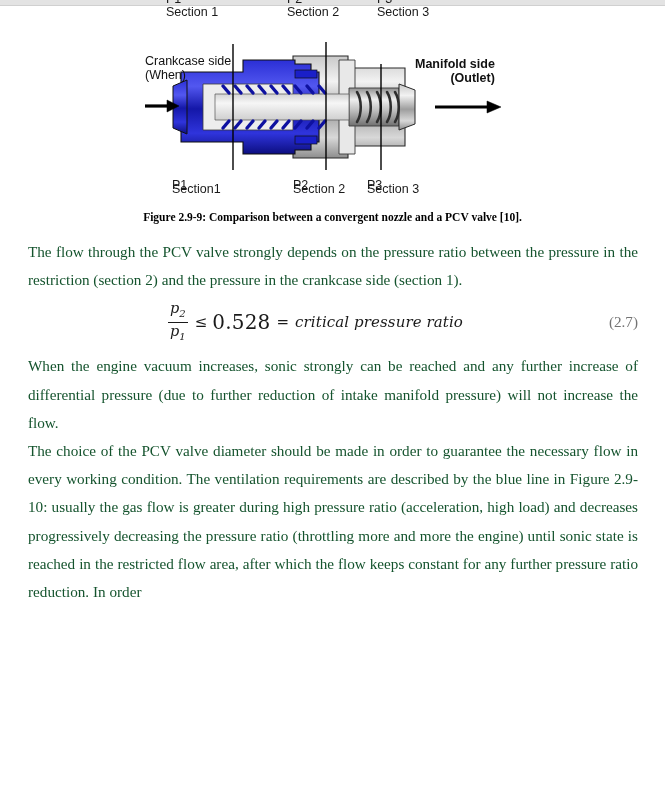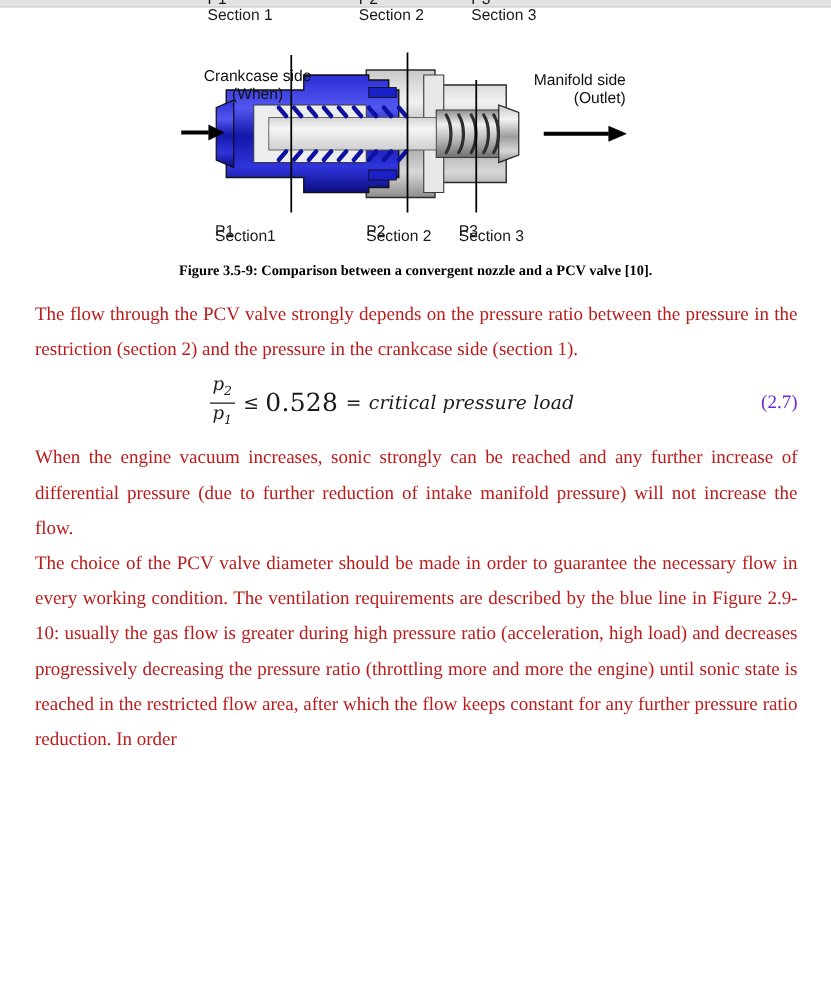--- a/index.html
+++ b/index.html
@@ -72,27 +72,28 @@
   .callout {
     position: absolute;
     font-family: "Liberation Sans", sans-serif;
     font-size: 12.5px;
     line-height: 14px;
     color: #111;
     white-space: nowrap;
   }
   .callout-crankcase {
     top: 12px;
-    left: 20px;
-    text-align: center;
+    left: 2px;
+    text-align: left;
   }
   .callout-manifold {
     top: 15px;
-    left: 284px;
+    left: 272px;
     text-align: right;
+    font-weight: bold;
   }
   .callout-manifold .l2 { display:block; text-align: right; }
 
   
   .bottom-labels {
     position: absolute;
     top: 178px;
     left: 0;
     width: 665px;
     height: 36px;
@@ -130,21 +131,21 @@
     top: 238px;
     left: 28px;
     width: 610px;
   }
   p.para {
     margin: 0 0 0 0;
     text-align: justify;
     text-justify: inter-word;
     font-size: 15.2px;
     line-height: 28.2px;
-    color: #b91c1c;
+    color: #14532d;
     font-family: "Liberation Serif", serif;
   }
 
   
   .equation-row {
     display: flex;
     align-items: center;
     width: 610px;
     height: 48px;
     margin: 4px 0 6px 0;
@@ -188,21 +189,21 @@
   .eq-text {
     font-style: italic;
     font-size: 15px;
     letter-spacing: 0.1px;
   }
   .eq-tag {
     flex: 0 0 auto;
     margin-left: auto;
     font-size: 15.2px;
     font-family: "Liberation Serif", serif;
-    color: #6d28d9;
+    color: #737373;
   }
 
   
   svg.valve-svg { display: block; }
 </style>
 </head>
 <body>
 
 <div class="top-edge-bar"></div>
 
@@ -336,40 +337,40 @@
     <span class="pcode bl1">P1</span>
     <span class="slabel bl1">Section1</span>
 
     <span class="pcode bl2">P2</span>
     <span class="slabel bl2">Section 2</span>
 
     <span class="pcode bl3">P3</span>
     <span class="slabel bl3">Section 3</span>
   </div>
 
-  <div class="fig-caption">Figure 3.5-9: Comparison between a convergent nozzle and a PCV valve [10].</div>
+  <div class="fig-caption">Figure 2.9-9: Comparison between a convergent nozzle and a PCV valve [10].</div>
 </div>
 
 <div class="body-col">
 
   <p class="para">The flow through the PCV valve strongly depends on the pressure ratio between the pressure in the restriction (section 2) and the pressure in the crankcase side (section 1).</p>
 
 
   <div class="equation-row">
     <div class="eq-spacer"></div>
     <div class="eq-body">
       <span class="frac">
         <span class="num"><span>p</span><sub>2</sub></span>
         <span class="bar"></span>
         <span class="den"><span>p</span><sub>1</sub></span>
       </span>
       <span class="eq-rel">≤</span>
       <span class="eq-num-val">0.528</span>
       <span class="eq-eq">=</span>
-      <span class="eq-text">critical pressure load</span>
+      <span class="eq-text">critical pressure ratio</span>
     </div>
     <div class="eq-tag">(2.7)</div>
   </div>
 
 
   <p class="para">When the engine vacuum increases, sonic strongly can be reached and any further increase of differential pressure (due to further reduction of intake manifold pressure) will not increase the flow.</p>
 
   <p class="para">The choice of the PCV valve diameter should be made in order to guarantee the necessary flow in every working condition. The ventilation requirements are described by the blue line in Figure 2.9-10: usually the gas flow is greater during high pressure ratio (acceleration, high load) and decreases progressively decreasing the pressure ratio (throttling more and more the engine) until sonic state is reached in the restricted flow area, after which the flow keeps constant for any further pressure ratio reduction. In order</p>
 
 </div>

